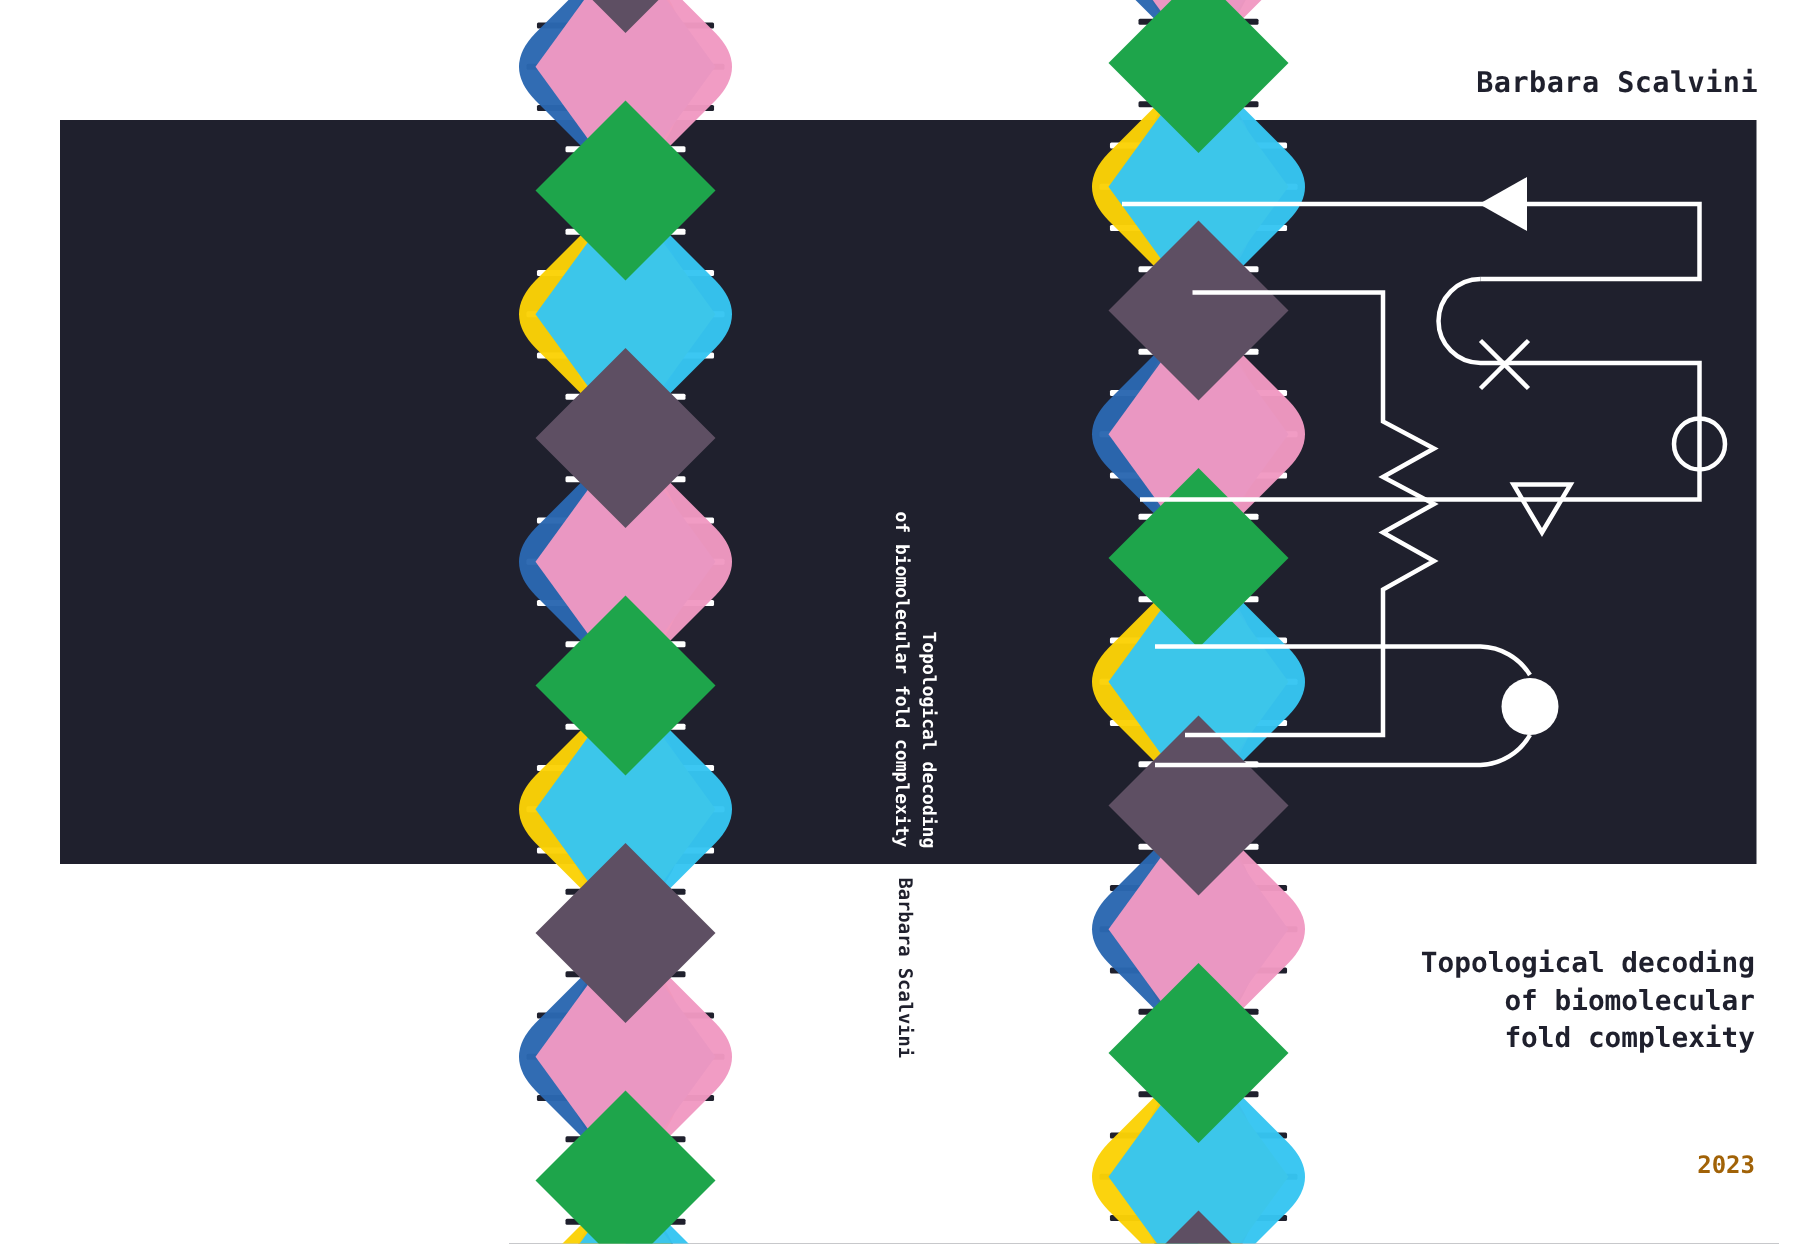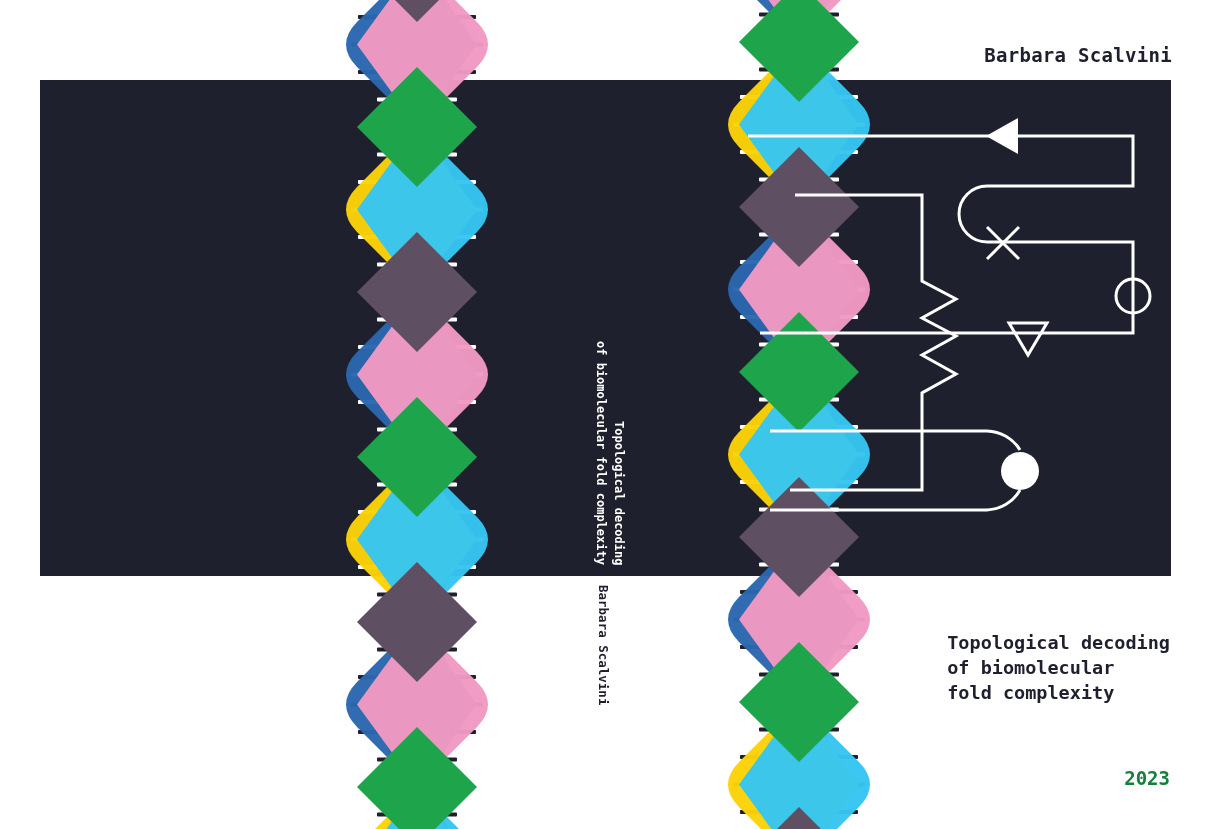--- a/index.html
+++ b/index.html
@@ -2,22 +2,22 @@
 <html><head>
 <meta charset="utf-8">
 <style>
   html, body { margin:0; padding:0; background:#ffffff; }
   body { width:1213px; height:829px; position:relative; overflow:hidden; font-family:"DejaVu Sans Mono","Liberation Mono",monospace; }
   .band { position:absolute; left:40px; top:80px; width:1131px; height:496px; background:#1f202d; }
   .helix { position:absolute; top:0; width:160px; height:829px; }
   .helix svg { display:block; }
   .circuit { position:absolute; left:0; top:0; width:1213px; height:829px; pointer-events:none; }
   .author-top { position:absolute; right:41px; top:44px; font-size:19px; font-weight:bold; color:#1f202d; letter-spacing:0.3px; }
-  .title-front { position:absolute; right:43px; top:630px; font-size:18.5px; font-weight:bold; color:#1f202d; line-height:25px; white-space:pre; }
-  .year { position:absolute; right:43px; top:767px; font-size:19px; font-weight:bold; color:#15803d; }
+  .title-front { position:absolute; right:43px; top:630px; font-size:18.5px; font-weight:bold; color:#1f202d; text-align:right; line-height:25px; white-space:pre; }
+  .year { position:absolute; right:43px; top:767px; font-size:16px; font-weight:bold; color:#a16207; }
   .spine-title { position:absolute; left:588px; top:333px; width:40px; height:232px; writing-mode:vertical-rl; font-size:12px; font-weight:bold; color:#ffffff; line-height:18px; white-space:pre; text-align:right; }
   .spine-author { position:absolute; left:596px; top:585px; writing-mode:vertical-rl; font-size:12.5px; font-weight:bold; color:#1f202d; }
 </style>
 </head>
 <body>
 
 <div class="band"></div>
 
 <div class="helix" id="helix-left" style="left: 342px;">
     <svg width="150" height="829" viewBox="0 0 150 829">

